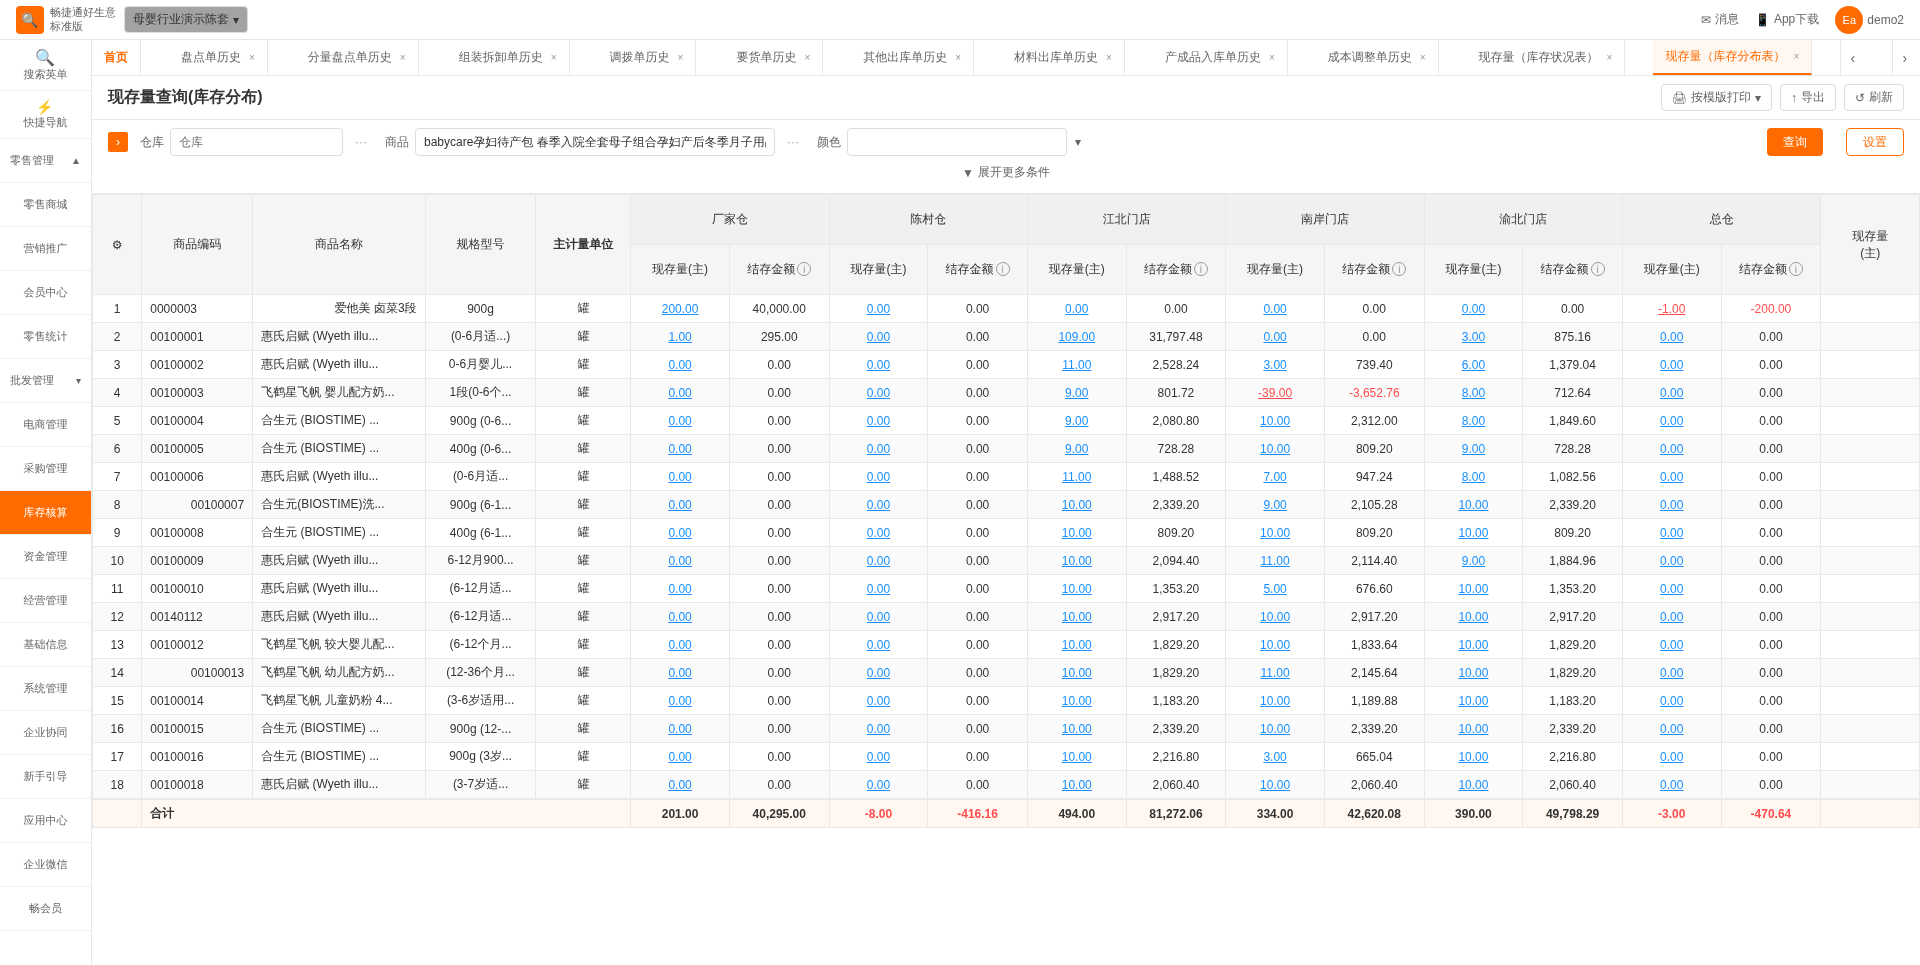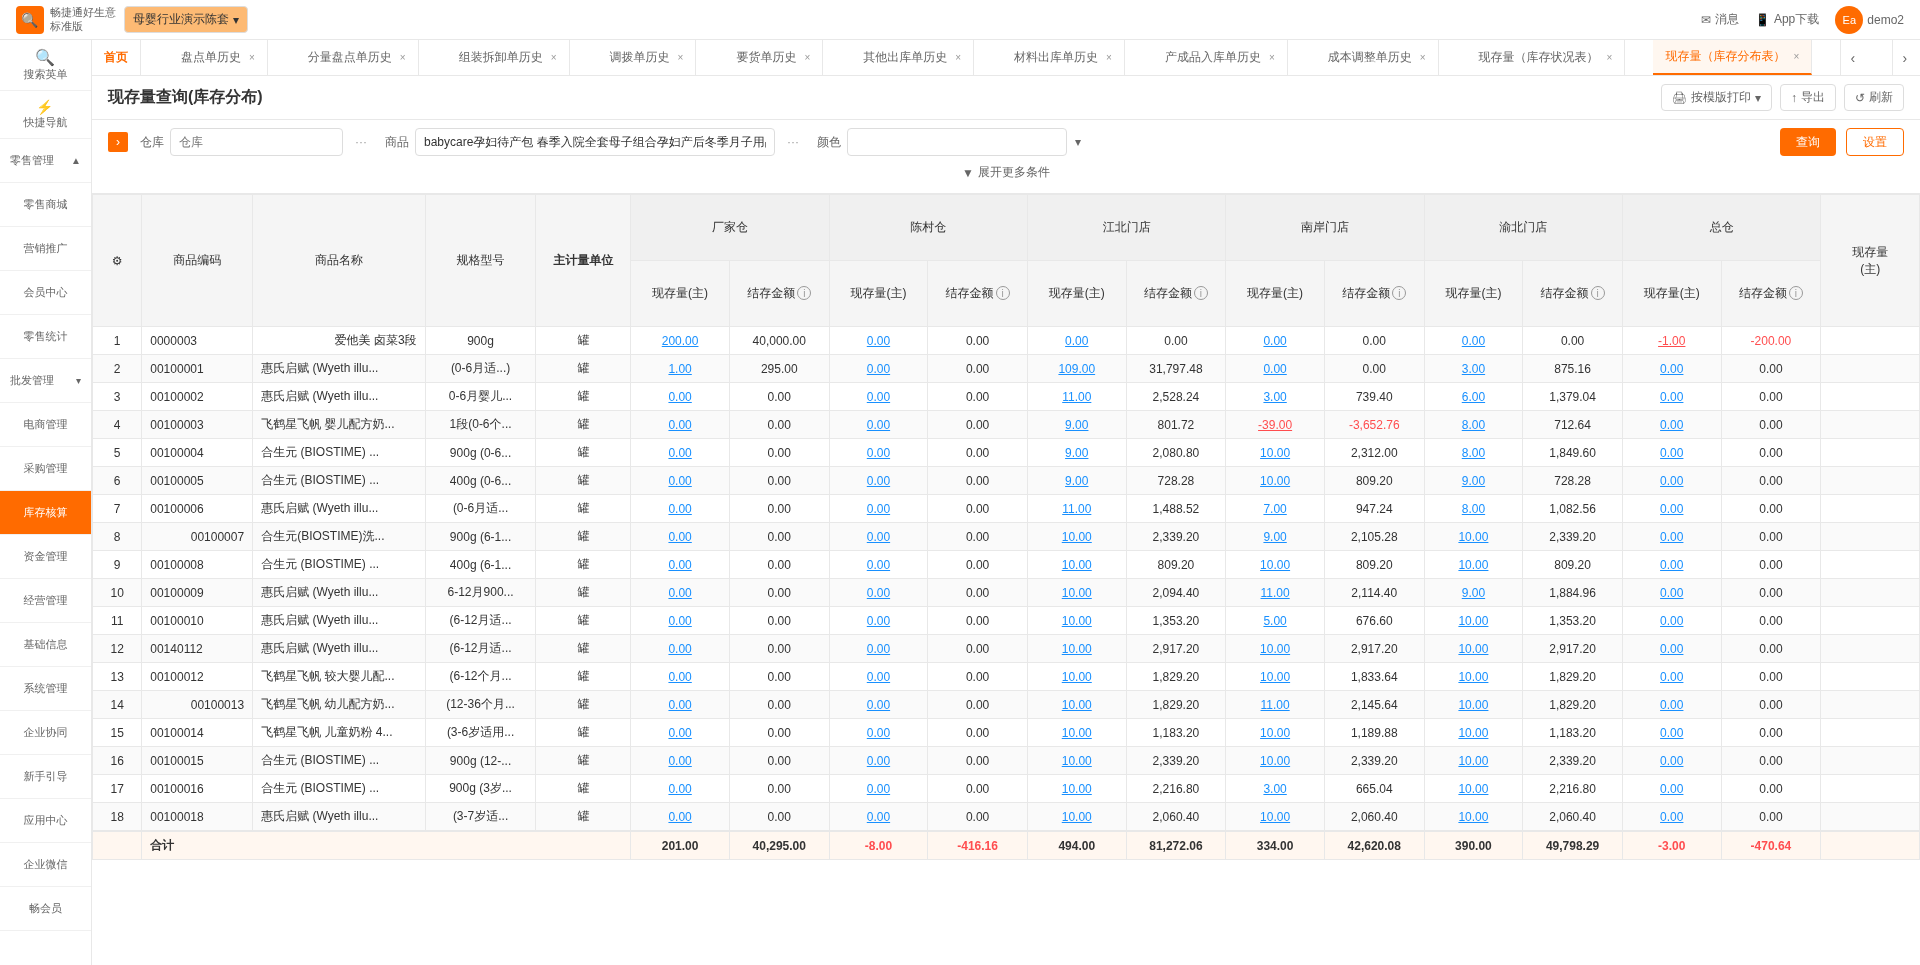--- a/index.html
+++ b/index.html
@@ -4,21 +4,21 @@
   <style>
     * { box-sizing: border-box; margin: 0; padding: 0; }
     body { font-family: 'Microsoft YaHei', Arial, sans-serif; font-size: 12px; background: #f5f5f5; color: #333; overflow: hidden; height: 965px; }
     
     
     .top-bar { height: 40px; background: #fff; display: flex; align-items: center; justify-content: space-between; padding: 0 16px; border-bottom: 1px solid #e8e8e8; position: fixed; top: 0; left: 0; right: 0; z-index: 100; }
     .top-bar-left { display: flex; align-items: center; gap: 8px; }
     .logo-area { display: flex; align-items: center; gap: 6px; }
     .logo-icon { width: 28px; height: 28px; background: #ff6b00; border-radius: 4px; display: flex; align-items: center; justify-content: center; color: white; font-size: 10px; font-weight: bold; }
     .logo-text { font-size: 11px; color: #666; line-height: 1.2; }
-    .dropdown-selector { display: flex; align-items: center; gap: 4px; padding: 4px 8px; border: 1px solid #ddd; border-radius: 4px; cursor: pointer; font-size: 12px; color: #333; background: #fdba74; min-width: 120px; }
+    .dropdown-selector { display: flex; align-items: center; gap: 4px; padding: 4px 8px; border: 1px solid #ddd; border-radius: 4px; cursor: pointer; font-size: 12px; color: #333; background: #a3a3a3; min-width: 120px; }
     .top-bar-right { display: flex; align-items: center; gap: 16px; }
     .top-bar-btn { display: flex; align-items: center; gap: 4px; cursor: pointer; color: #666; font-size: 12px; }
     .avatar { width: 28px; height: 28px; border-radius: 50%; background: #ff6b00; display: flex; align-items: center; justify-content: center; color: white; font-size: 11px; }
     
     
     .tab-bar { height: 36px; background: #fff; display: flex; align-items: center; border-bottom: 1px solid #e8e8e8; position: fixed; top: 40px; left: 92px; right: 0; z-index: 99; overflow: hidden; gap: 28px; }
     .tab-item { display: flex; align-items: center; gap: 4px; padding: 0 12px; height: 100%; font-size: 12px; cursor: pointer; white-space: nowrap; border-right: 1px solid #e8e8e8; color: #666; flex-shrink: 0; }
     .tab-item.active { color: #ff6b00; background: #fff7f0; border-bottom: 2px solid #ff6b00; }
     .tab-item .close-x { color: #999; font-size: 10px; margin-left: 4px; }
     .tab-item .home { color: #ff6b00; font-weight: bold; }
@@ -54,21 +54,21 @@
     .btn-search { background: #ff6b00; color: white; border: none; border-radius: 4px; padding: 5px 16px; font-size: 12px; cursor: pointer; height: 28px; }
     .btn-settings { background: white; color: #ff6b00; border: 1px solid #ff6b00; border-radius: 4px; padding: 5px 16px; font-size: 12px; cursor: pointer; height: 28px; margin-left: 4px; }
     .dots-btn { color: #999; cursor: pointer; padding: 0 6px; }
     .expand-row { display: flex; align-items: center; justify-content: center; margin-top: 4px; }
     .orange-arrow { display: inline-block; width: 20px; height: 20px; background: #ff6b00; color: white; text-align: center; line-height: 20px; border-radius: 2px; cursor: pointer; font-size: 12px; flex-shrink: 0; }
     
     
     .table-area { flex: 1; overflow: auto; background: #fff; }
     table { width: 100%; border-collapse: collapse; font-size: 12px; }
     thead tr { background: #f5f5f5; }
-    th { padding: 24px 8px; border: 1px solid #e8e8e8; text-align: center; font-weight: normal; color: #333; white-space: nowrap; position: sticky; top: 0; background: #f5f5f5; z-index: 10; }
+    th { padding: 16px 8px; border: 1px solid #e8e8e8; text-align: center; font-weight: normal; color: #333; white-space: nowrap; position: sticky; top: 0; background: #f5f5f5; z-index: 10; }
     th.group-header { background: #f0f0f0; }
     td { padding: 5px 8px; border: 1px solid #e8e8e8; text-align: center; white-space: nowrap; }
     tr:nth-child(even) { background: #fafafa; }
     .num-link { color: #1890ff; text-decoration: underline; cursor: pointer; }
     .num-red { color: #ff4d4f; }
     .footer-row { background: #fff7f0 !important; font-weight: bold; }
     .footer-row td { border-top: 2px solid #e8e8e8; }
     .col-seq { width: 40px; }
     .col-code { width: 90px; }
     .col-name { width: 140px; max-width: 140px; overflow: hidden; text-overflow: ellipsis; }
@@ -265,21 +265,21 @@
       <div class="search-field">
         <span class="search-label">商品</span>
         <input class="search-input search-input-long" value="babycare孕妇待产包 春季入院全套母子组合孕妇产后冬季月子用品 22件套 ..." style="min-width: 360px; color: rgb(51, 51, 51);">
         <span class="dots-btn">···</span>
       </div>
       <div class="search-field">
         <span class="search-label">颜色</span>
         <input class="search-input search-input-color" style="min-width: 220px;">
         <span style="margin-left:2px; color:#666; cursor:pointer;">▾</span>
       </div>
-      <div style="margin-left:auto; display:flex; gap:6px; align-items:center;">
+      <div style="margin-left:auto; display:flex; gap:19px; align-items:center;">
         <button class="btn-search">查询</button>
         <button class="btn-settings">设置</button>
       </div>
     </div>
     <div class="expand-row">
       <div class="btn-expand">
         <span>▼</span>
         <span>展开更多条件</span>
       </div>
     </div>

